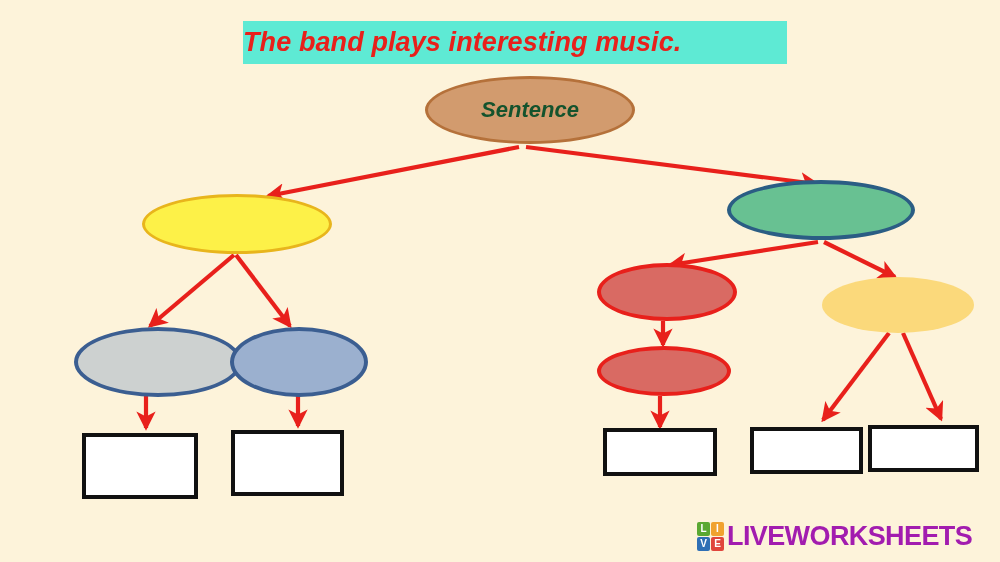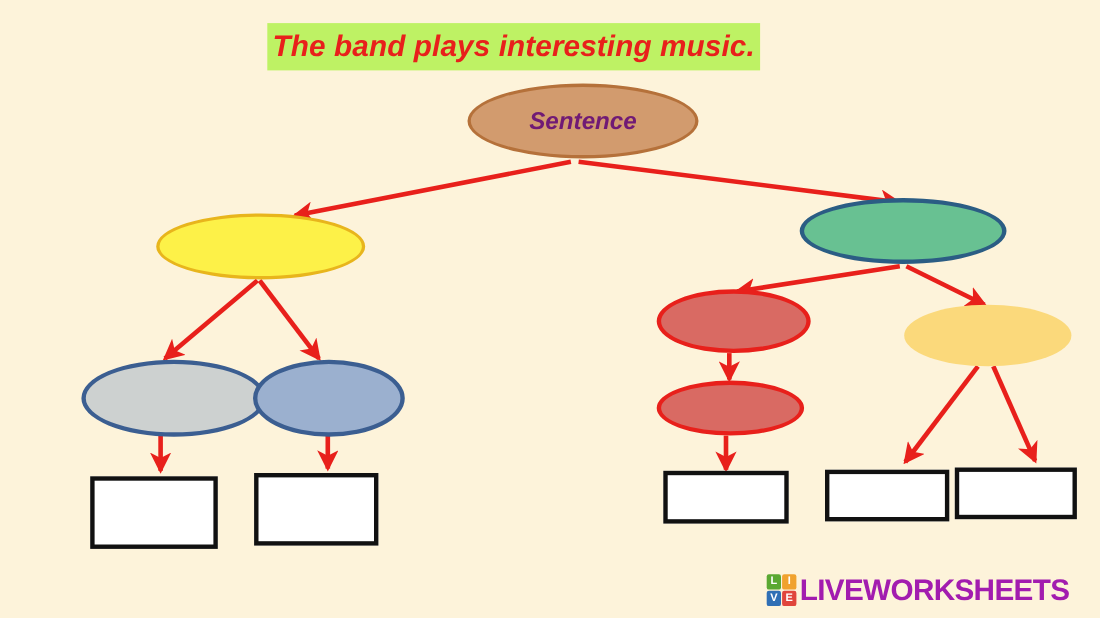--- a/index.html
+++ b/index.html
@@ -26,47 +26,46 @@
     width: 1000px;
     height: 562px;
     pointer-events: none;
   }
 
   
   .title-band {
     position: absolute;
     left: 243px;
     top: 21px;
-    width: 448px;
+    width: 544px;
     height: 43px;
-    background: #bef264;
-    display: flex;
-    align-items: center;
-    justify-content: center;
+    background: #5eead4;
+    display: flex;
+    align-items: center;
   }
   .title-text {
     color: #e8201b;
     font-size: 27px;
     font-weight: bold;
     font-style: italic;
     letter-spacing: 0.1px;
     white-space: nowrap;
   }
 
   
   .node {
     position: absolute;
     border-radius: 50%;
     box-sizing: border-box;
     display: flex;
     align-items: center;
     justify-content: center;
   }
   .node-label {
-    color: #701a75;
+    color: #14532d;
     font-size: 22px;
     font-weight: bold;
     font-style: italic;
     white-space: nowrap;
   }
 
   .n-sentence {
     left: 425px; top: 76px; width: 210px; height: 68px;
     background: #d29b6e;
     border: 3px solid #b5713a;

